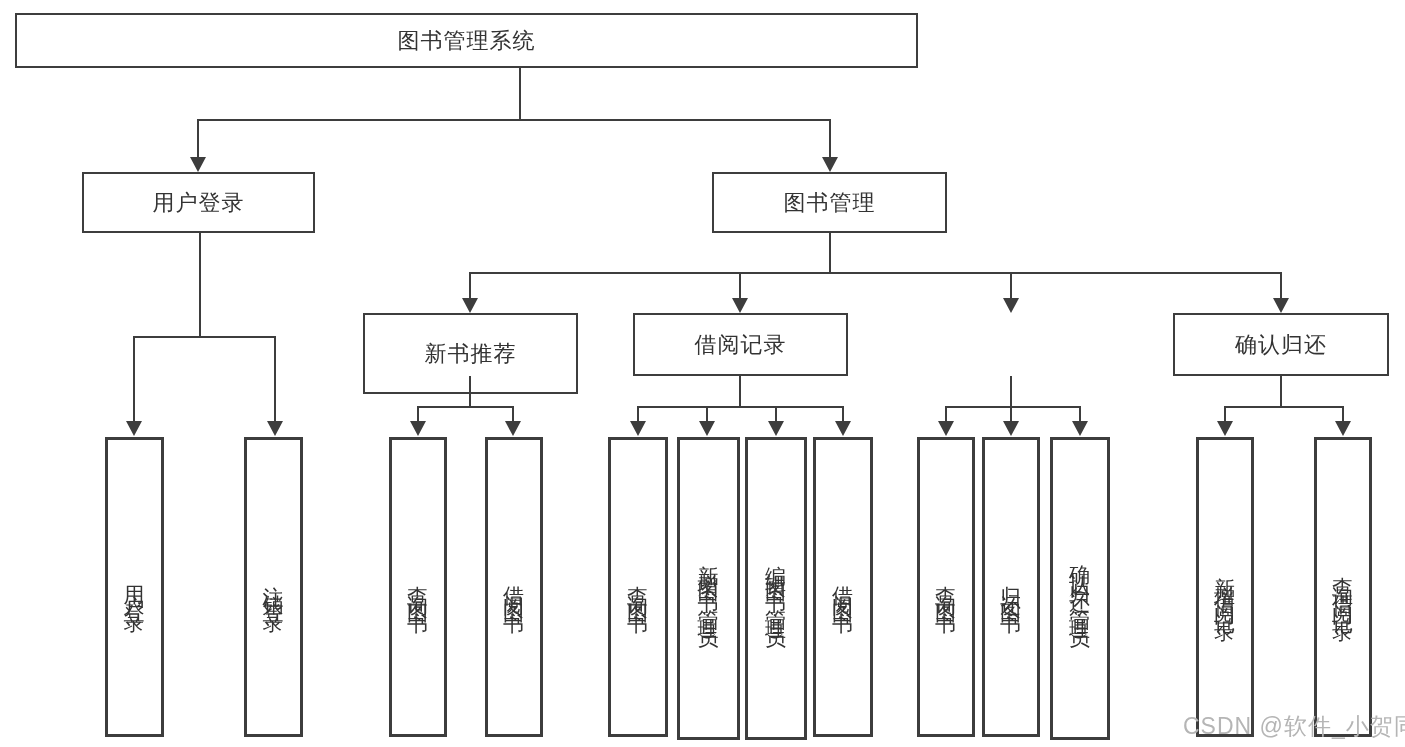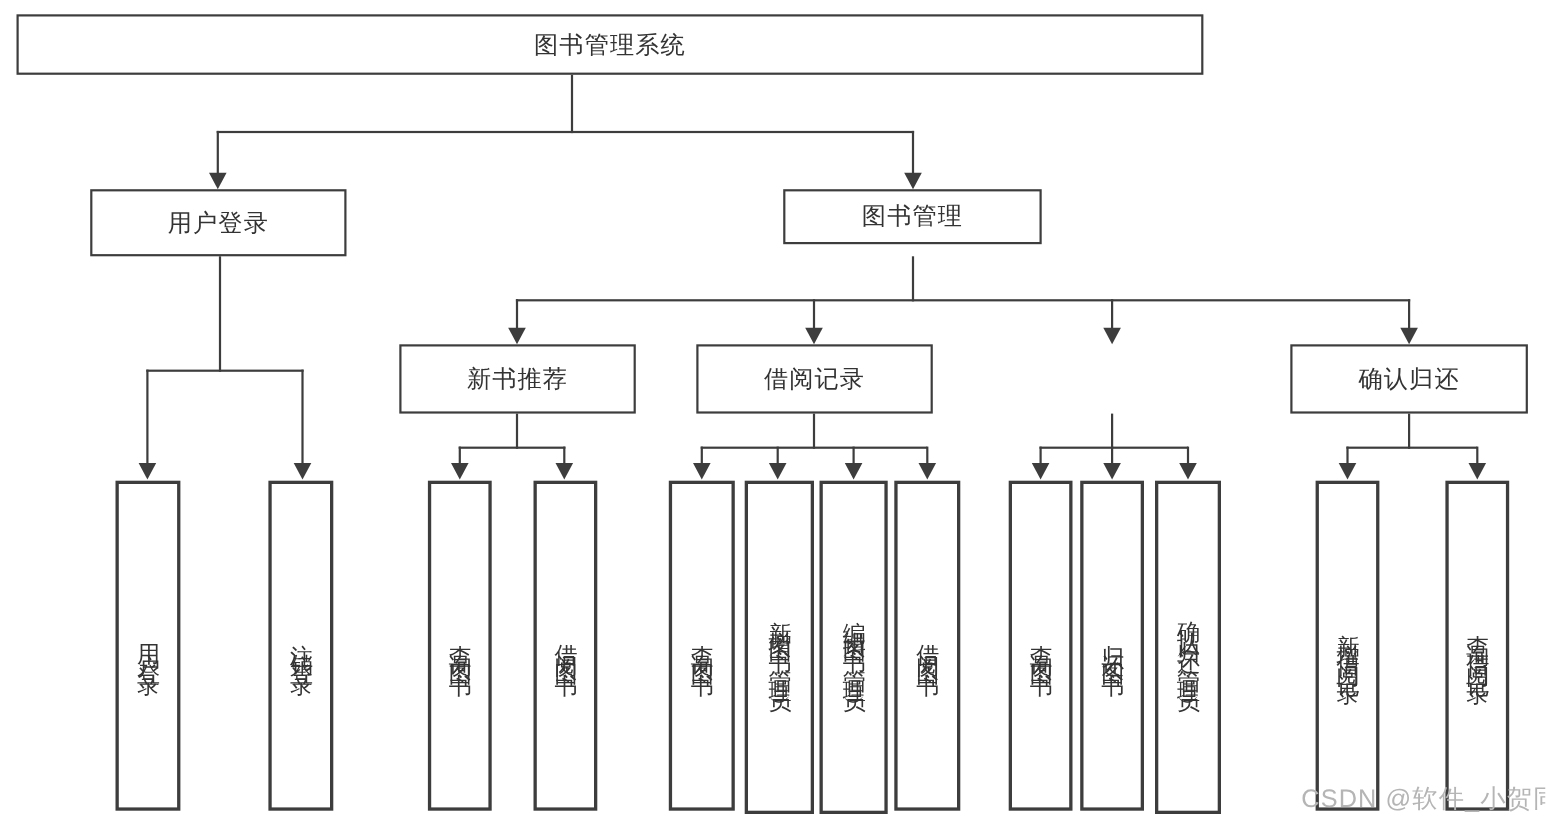--- a/index.html
+++ b/index.html
@@ -53,35 +53,35 @@
     letter-spacing:1px;
     white-space:nowrap;
     z-index:5;
   }
 </style>
 </head>
 <body>
 
 <div class="canvas">
 
-  <div class="node" style="left:15px;top:13px;width:1079px;height:55px;">
+  <div class="node" style="left:15px;top:13px;width:903px;height:55px;">
     <span>图书管理系统</span>
   </div>
 
   <div class="vline" style="left:519px;top:68px;height:53px;"></div>
   <div class="hline" style="left:197px;top:119px;width:634px;"></div>
   <div class="vline" style="left:197px;top:119px;height:40px;"></div>
   <div class="ah" style="left:190px;top:157px;"></div>
   <div class="vline" style="left:829px;top:119px;height:40px;"></div>
   <div class="ah" style="left:822px;top:157px;"></div>
 
   <div class="node" style="left:82px;top:172px;width:233px;height:61px;">
     <span>用户登录</span>
   </div>
-  <div class="node" style="left:712px;top:172px;width:235px;height:50px;">
+  <div class="node" style="left:712px;top:172px;width:235px;height:61px;">
     <span>图书管理</span>
   </div>
 
   <div class="vline" style="left:199px;top:233px;height:105px;"></div>
   <div class="hline" style="left:133px;top:336px;width:143px;"></div>
   <div class="vline" style="left:133px;top:336px;height:87px;"></div>
   <div class="ah" style="left:126px;top:421px;"></div>
   <div class="vline" style="left:274px;top:336px;height:87px;"></div>
   <div class="ah" style="left:267px;top:421px;"></div>
 
@@ -89,21 +89,21 @@
   <div class="hline" style="left:469px;top:272px;width:813px;"></div>
   <div class="vline" style="left:469px;top:272px;height:28px;"></div>
   <div class="ah" style="left:462px;top:298px;"></div>
   <div class="vline" style="left:739px;top:272px;height:28px;"></div>
   <div class="ah" style="left:732px;top:298px;"></div>
   <div class="vline" style="left:1010px;top:272px;height:28px;"></div>
   <div class="ah" style="left:1003px;top:298px;"></div>
   <div class="vline" style="left:1280px;top:272px;height:28px;"></div>
   <div class="ah" style="left:1273px;top:298px;"></div>
 
-  <div class="node" style="left:363px;top:313px;width:215px;height:63px;">
+  <div class="node" style="left:363px;top:313px;width:215px;height:81px;">
     <span>新书推荐</span>
   </div>
   <div class="node" style="left:633px;top:313px;width:215px;height:63px;">
     <span>借阅记录</span>
   </div>
   <div class="node" style="left:1173px;top:313px;width:216px;height:63px;">
     <span>确认归还</span>
   </div>
 
   <div class="vline" style="left:469px;top:376px;height:32px;"></div>

